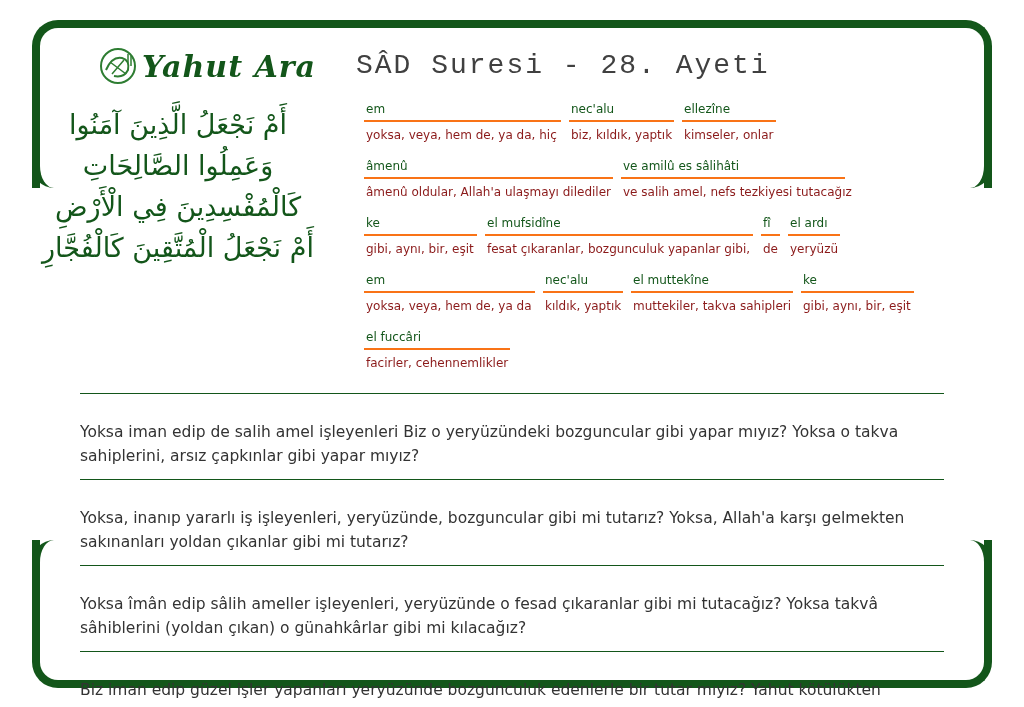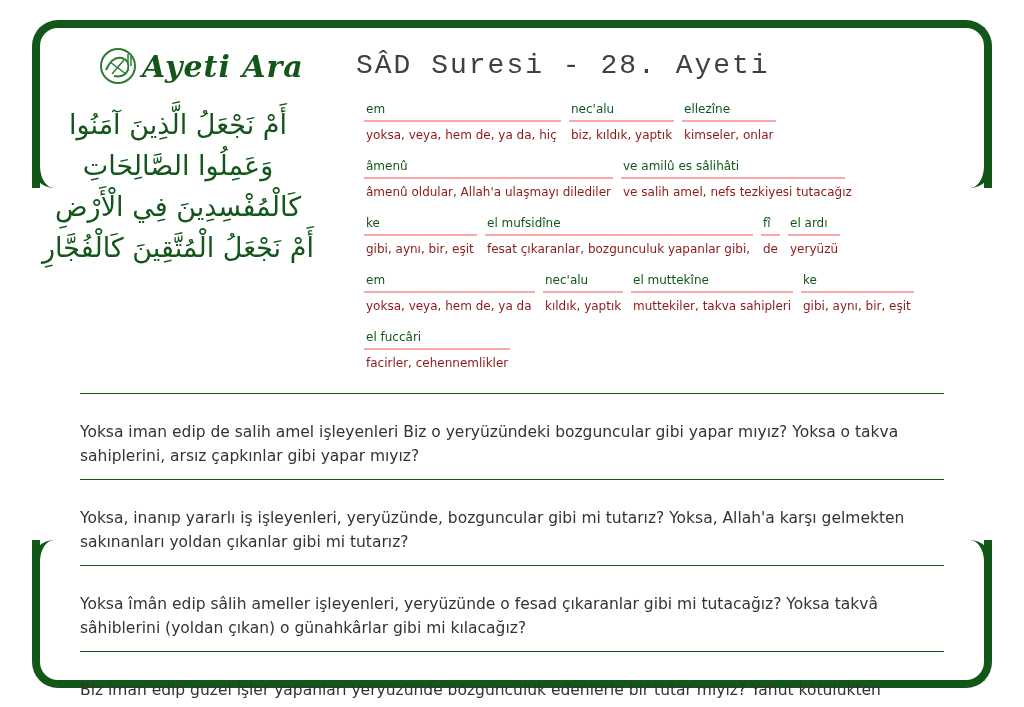--- a/index.html
+++ b/index.html
@@ -39,21 +39,21 @@
     font-family:"DejaVu Sans", sans-serif; font-size:27px; line-height:41px; color:#13561a; }
   .arabic div { white-space:nowrap; }
 
   
   .title { position:absolute; left:356px; top:50px; font-size:28px; letter-spacing:2px; color:#404040; font-family:Liberation Mono, monospace; }
 
   
   .words { position:absolute; left:364px; top:102px; width:600px; }
   .wrow { display:flex; gap:8px; height:57px; align-items:flex-start; }
   .word { display:flex; flex-direction:column; }
-  .word .ar { font-size:12px; color:#13561a; padding:0 2px 3px 2px; border-bottom:2px solid #fca5a5; white-space:nowrap; line-height:15px; }
+  .word .ar { font-size:12px; color:#13561a; padding:0 2px 3px 2px; border-bottom:2px solid #f97316; white-space:nowrap; line-height:15px; }
   .word .tr { font-size:12px; color:#8b1a1a; padding:6px 2px 0 2px; white-space:nowrap; line-height:15px; }
 
   
   .translations { position:absolute; left:80px; top:393px; width:864px; }
   .trans { border-top:1px solid #13561a; padding:26px 0 11px 0; font-size:15.5px; line-height:24px; color:#333; }
 </style>
 </head>
 <body>
 
 <div class="frame-top"></div>
@@ -63,21 +63,21 @@
 <div class="frame-bottom-hook-l"></div>
 <div class="frame-bottom-hook-r"></div>
 
 <div class="logo">
   <svg class="logo-emblem" viewBox="0 0 40 40">
     <circle cx="20" cy="20" r="17" fill="none" stroke="#2e7d32" stroke-width="2"></circle>
     <path d="M8 24 Q14 10 24 12 Q32 14 30 24 Q26 32 16 30" fill="none" stroke="#2e7d32" stroke-width="2"></path>
     <path d="M12 16 L28 28 M14 28 L26 14" stroke="#2e7d32" stroke-width="1.5"></path>
     <path d="M30 8 L30 18 M33 10 L33 20" stroke="#2e7d32" stroke-width="1.5"></path>
   </svg>
-  <span class="logo-text">Ayeti Ara</span>
+  <span class="logo-text">Yahut Ara</span>
 </div>
 
 <div class="arabic">
   <div>أَمْ نَجْعَلُ الَّذِينَ آمَنُوا</div>
   <div>وَعَمِلُوا الصَّالِحَاتِ</div>
   <div>كَالْمُفْسِدِينَ فِي الْأَرْضِ</div>
   <div>أَمْ نَجْعَلُ الْمُتَّقِينَ كَالْفُجَّارِ</div>
 </div>
 
 <div class="title">SÂD Suresi - 28. Ayeti</div>

